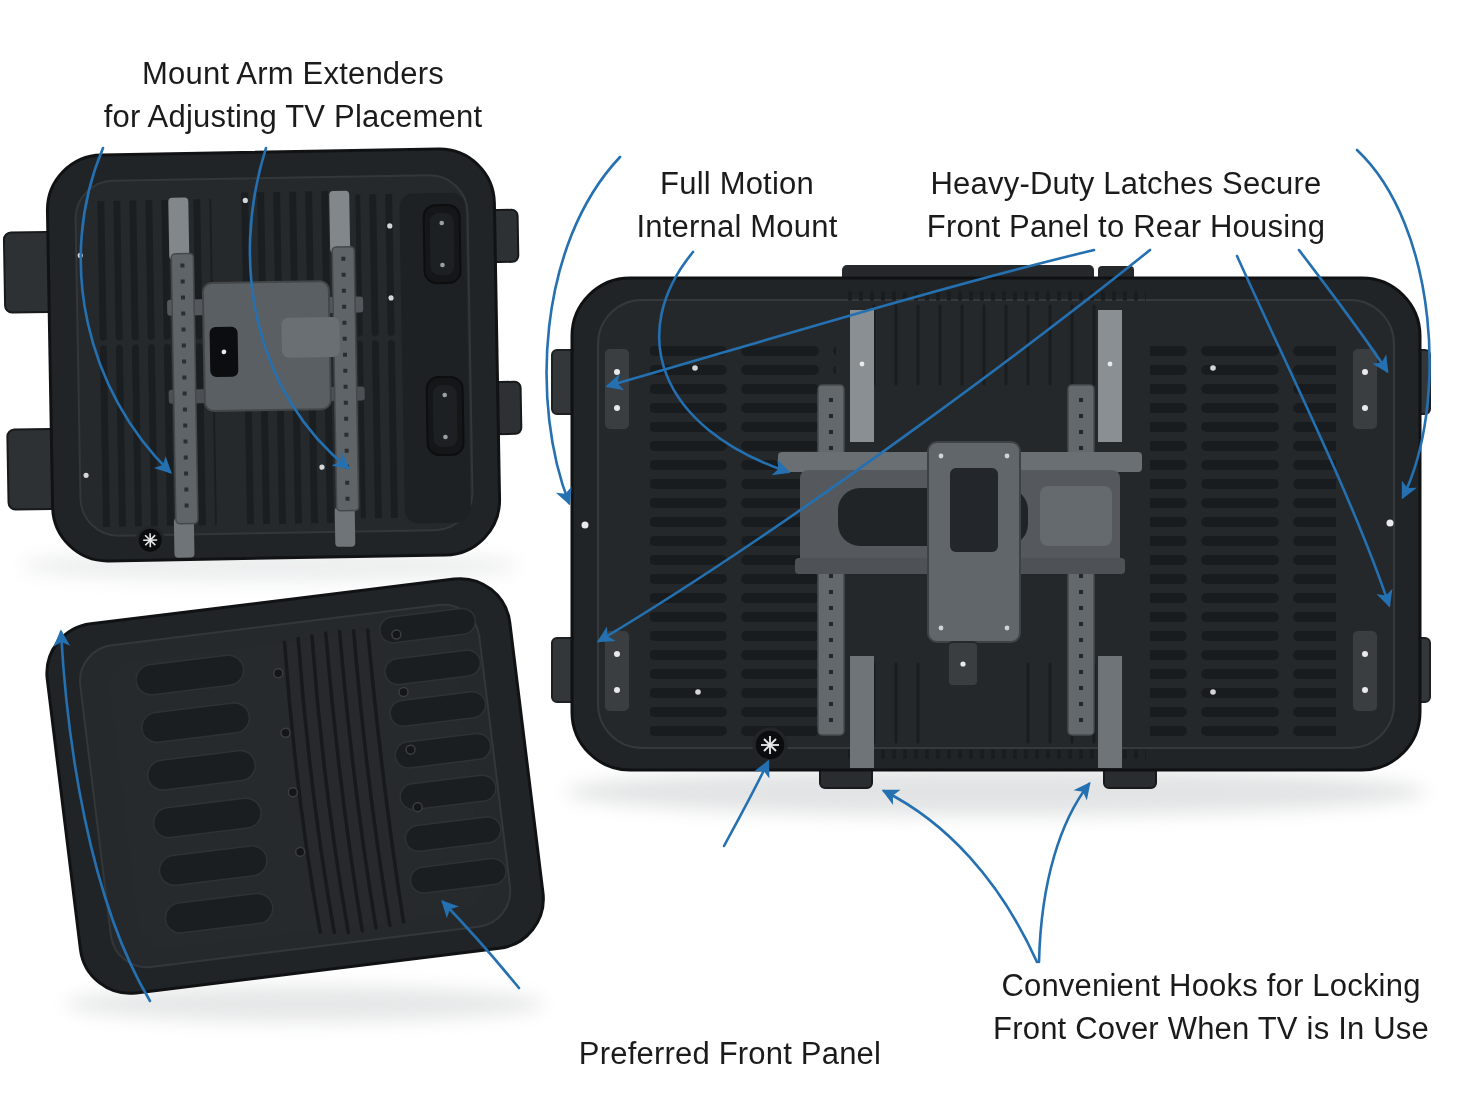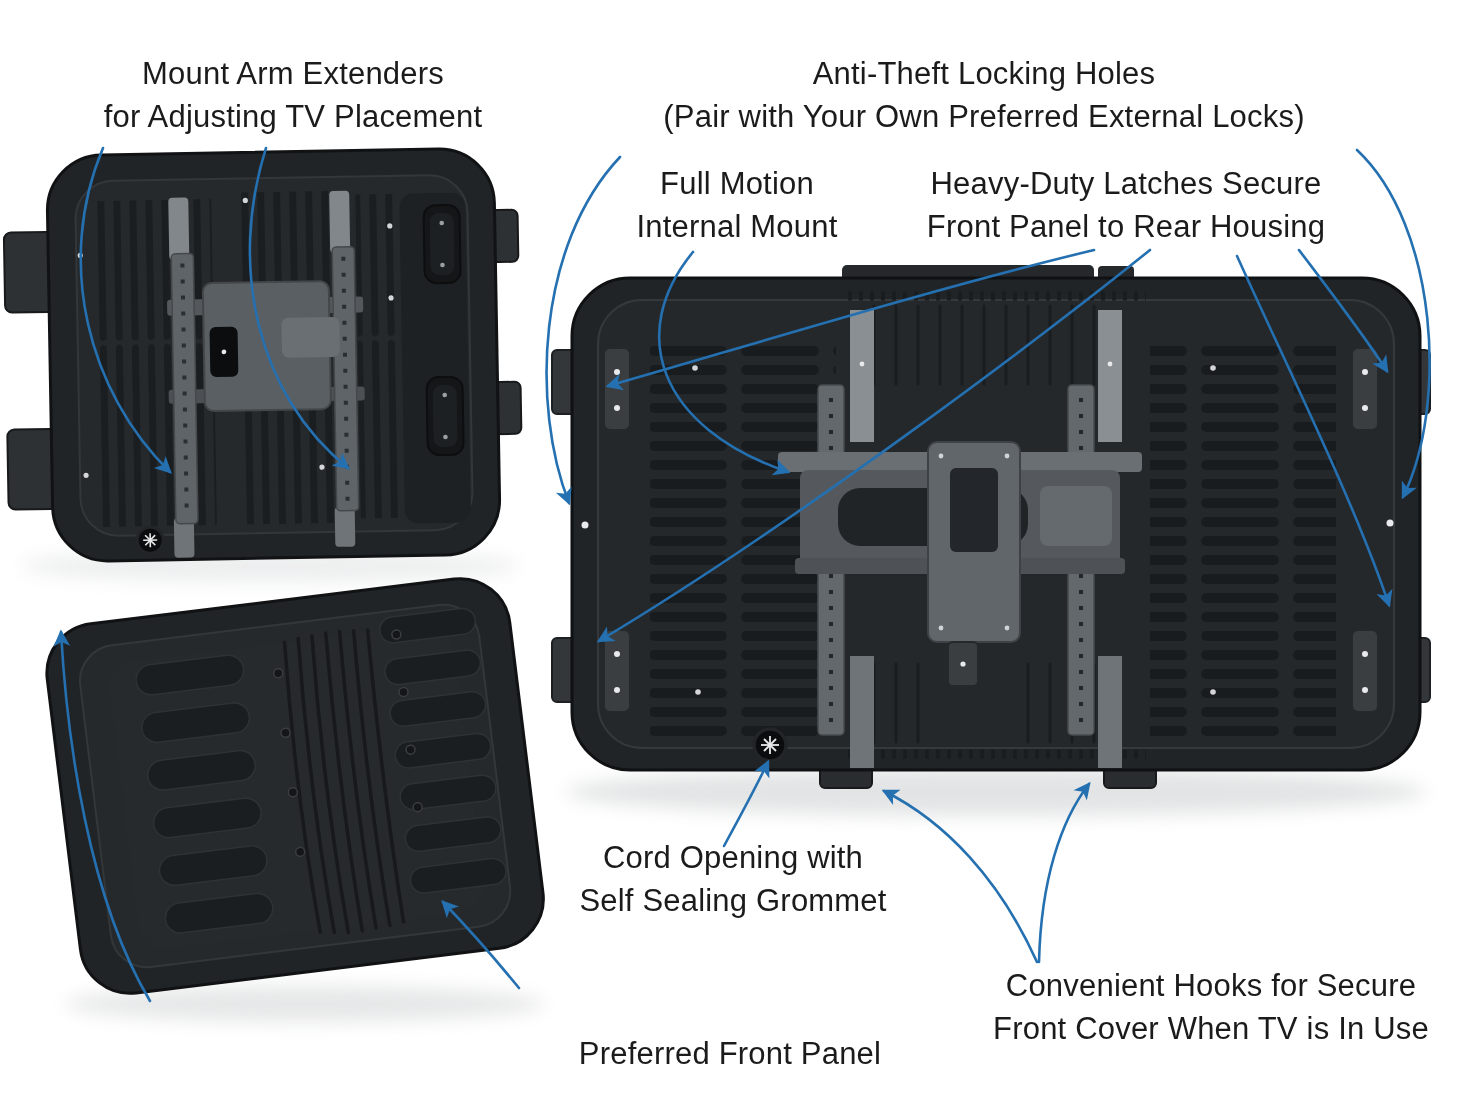--- a/index.html
+++ b/index.html
@@ -272,25 +272,21 @@
     <path marker-end="url(#ah)" d="M724,846 C742,813 756,787 768,762"></path>
     <path marker-end="url(#ah)" d="M1037,962 C1000,880 946,822 884,791"></path>
     <path marker-end="url(#ah)" d="M1039,962 C1041,880 1061,820 1089,784"></path>
     <path marker-end="url(#ah)" d="M150,1001 C89,899 67,741 61,632"></path>
     <path marker-end="url(#ah)" d="M519,988 C492,955 467,927 443,902"></path>
   </g>
 </svg>
 
 <div class="callout" style="left:293px;top:52px">Mount Arm Extenders
 for Adjusting TV Placement</div>
-<div class="callout" style="left:984px;top:52px">Anti-Theft Locking Holes
-(Pair with Your Own Preferred External Locks)</div>
 <div class="callout" style="left:1126px;top:162px">Heavy-Duty Latches Secure
 Front Panel to Rear Housing</div>
 <div class="callout" style="left:737px;top:162px">Full Motion
 Internal Mount</div>
-<div class="callout" style="left:733px;top:836px">Cord Opening with
-Self Sealing Grommet</div>
-<div class="callout" style="left:1211px;top:964px">Convenient Hooks for Secure
+<div class="callout" style="left:1211px;top:964px">Convenient Hooks for Locking
 Front Cover When TV is In Use</div>
 <div class="callout" style="left:730px;top:1032px">Preferred Front Panel</div>
 
 </div>
 
 </body></html>

